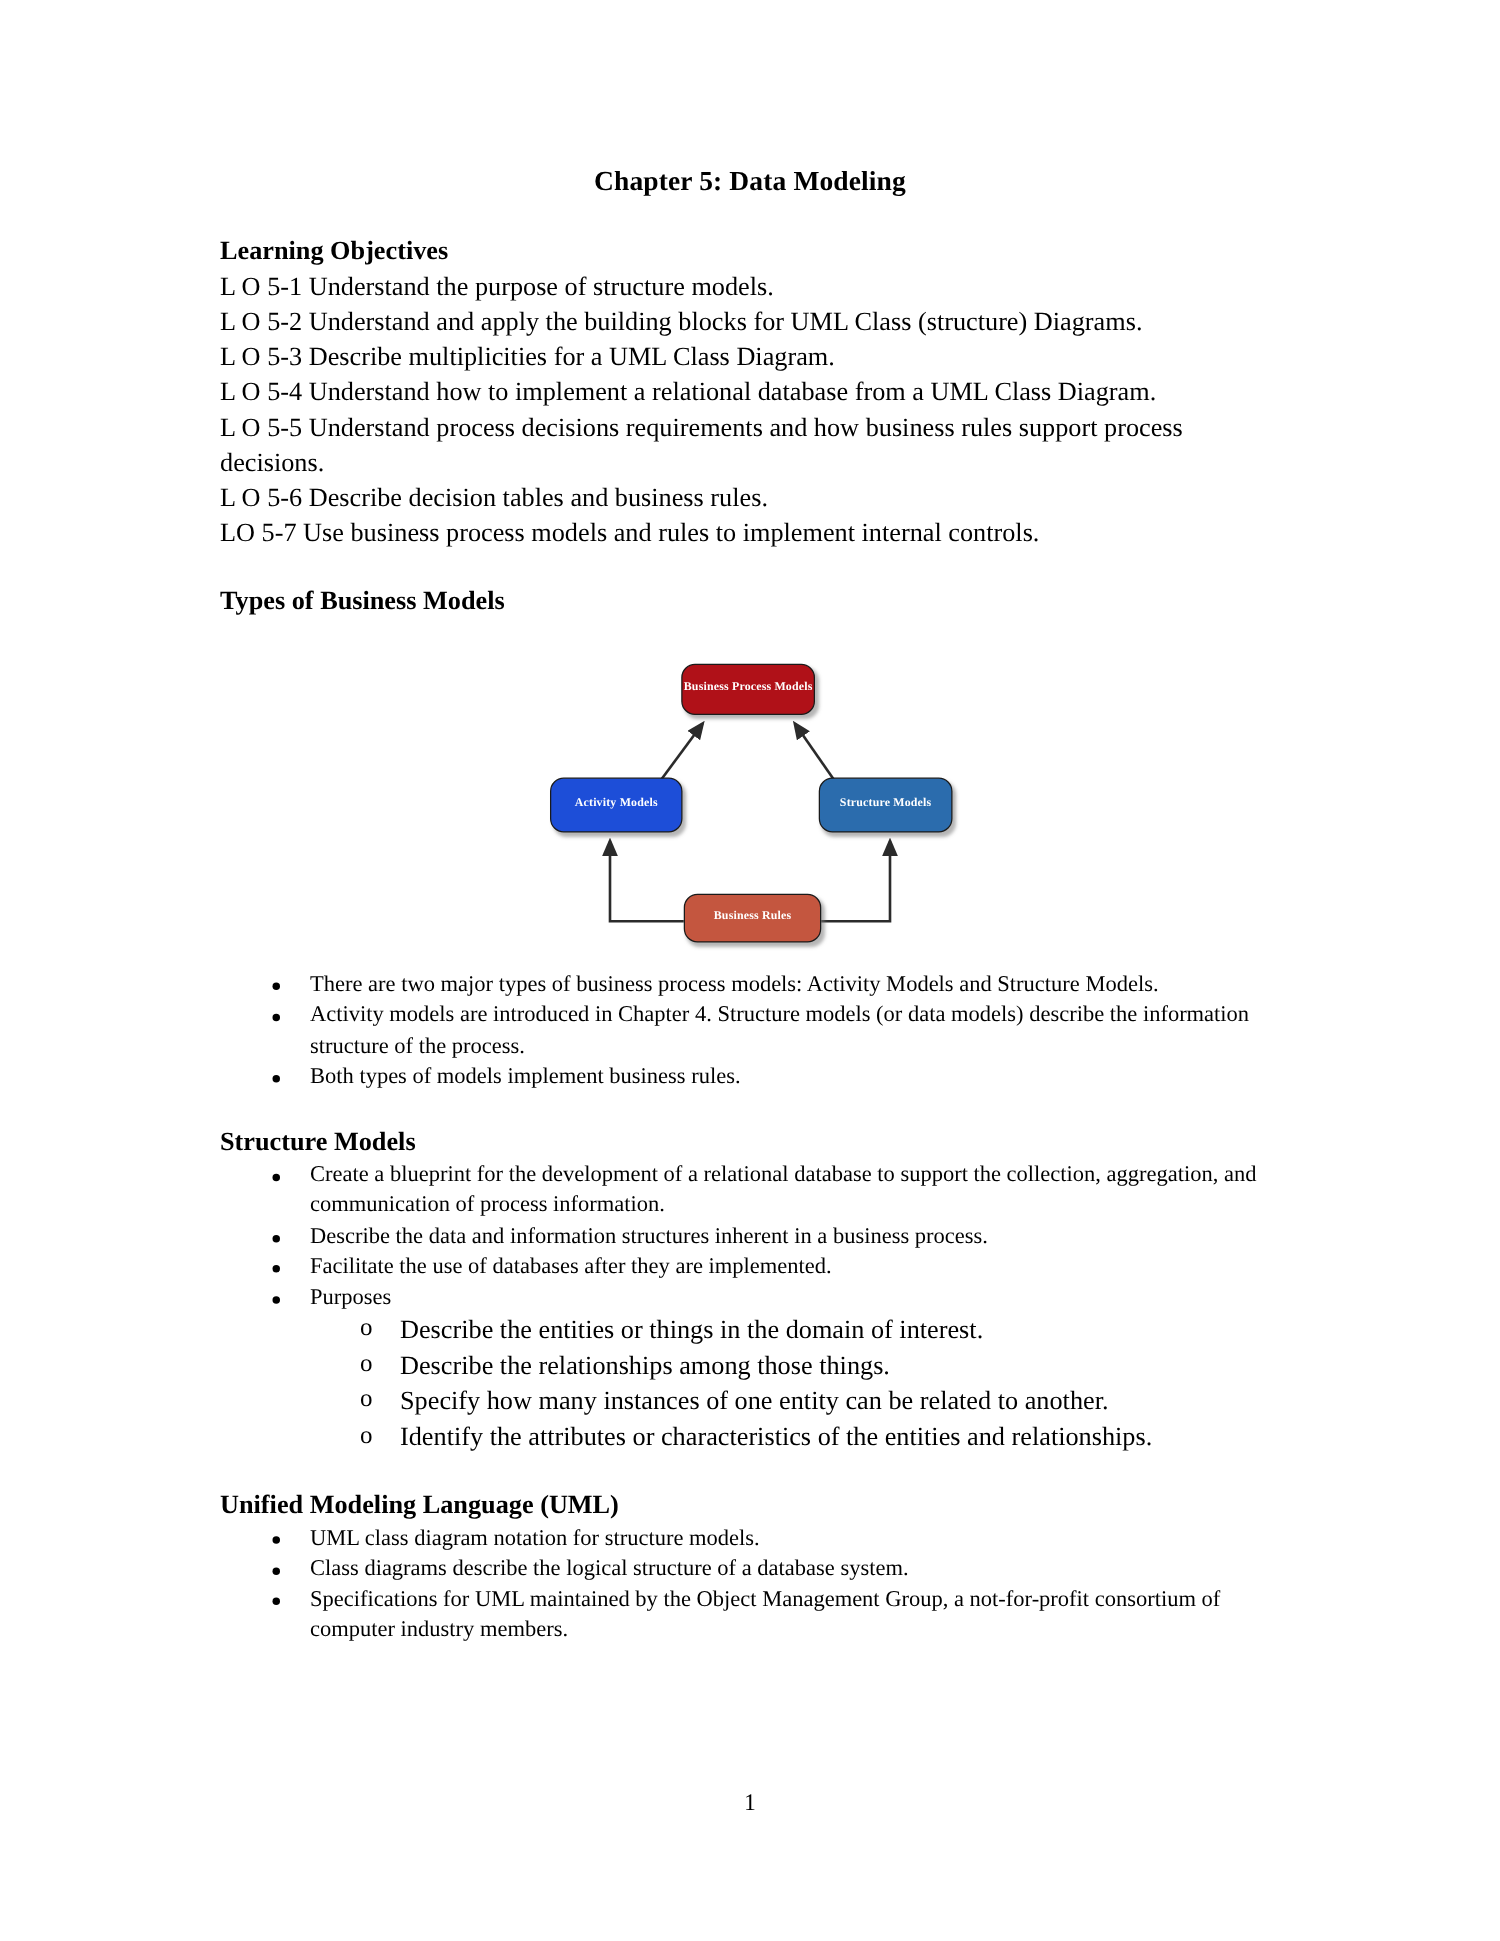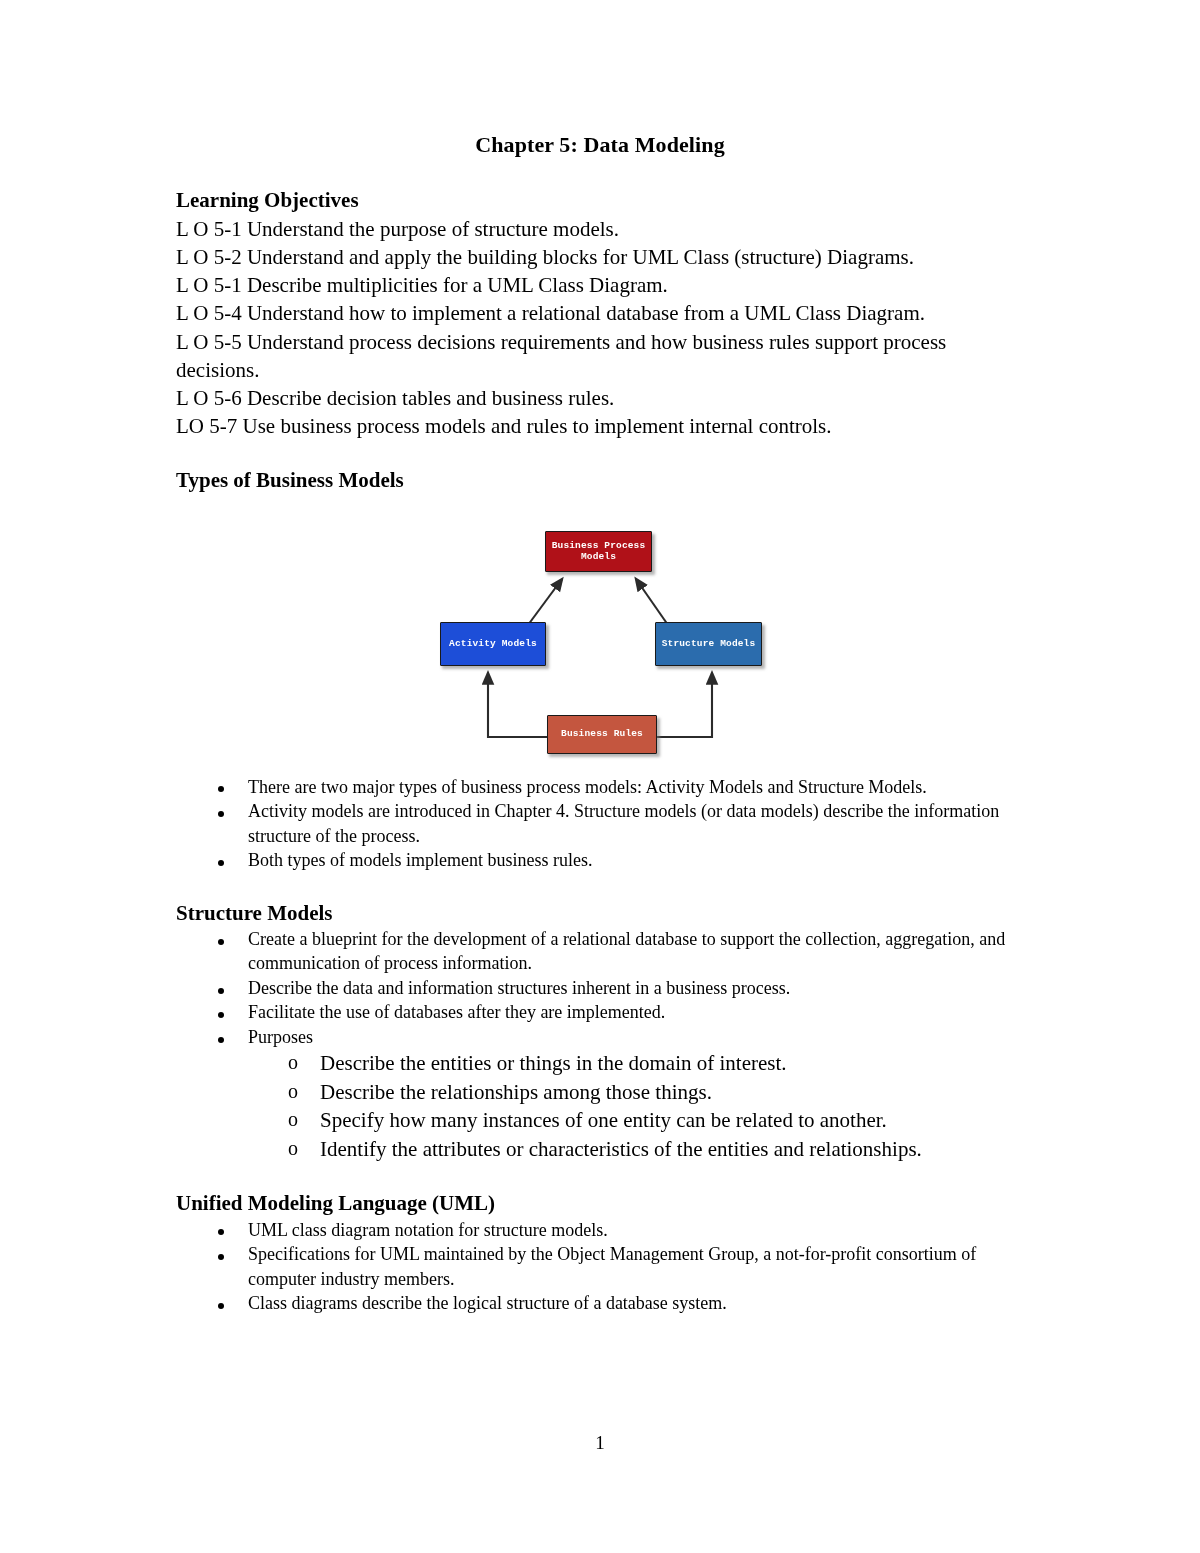--- a/index.html
+++ b/index.html
@@ -123,26 +123,26 @@
     width: 352px;
     height: 258px;
   }
   .node {
     position: absolute;
     display: flex;
     align-items: center;
     justify-content: center;
     text-align: center;
     color: #ffffff;
-    font-family: Liberation Mono, monospace;
+    font-family: Liberation Serif, serif;
     font-weight: bold;
     font-size: 9.5px;
     line-height: 1.22;
     letter-spacing: 0.15px;
-    border-radius: 1px;
+    border-radius: 11px;
     border: 1.6px solid #1a1a1a;
     box-shadow: 2.5px 3px 3px rgba(120,120,120,0.55);
     box-sizing: border-box;
     z-index: 3;
   }
   .node-bpm {
     left: 125px; top: 14px;
     width: 107px; height: 41px;
   }
   .node-am {
@@ -172,21 +172,21 @@
 <body>
 
 <div class="page">
   <div class="content">
 
     <div class="doc-title">Chapter 5: Data Modeling</div>
 
     <div class="section-heading">Learning Objectives</div>
     <div class="plain-line">L O 5-1 Understand the purpose of structure models.</div>
     <div class="plain-line">L O 5-2 Understand and apply the building blocks for UML Class (structure) Diagrams.</div>
-    <div class="plain-line">L O 5-1 Describe multiplicities for a UML Class Diagram.</div>
+    <div class="plain-line">L O 5-3 Describe multiplicities for a UML Class Diagram.</div>
     <div class="plain-line">L O 5-4 Understand how to implement a relational database from a UML Class Diagram.</div>
     <div class="plain-line">L O 5-5 Understand process decisions requirements and how business rules support process decisions.</div>
     <div class="plain-line">L O 5-6 Describe decision tables and business rules.</div>
     <div class="plain-line">LO 5-7 Use business process models and rules to implement internal controls.</div>
 
     <div class="spacer-line"></div>
 
     <div class="section-heading">Types of Business Models</div>
 
     <div class="diagram-wrap">
@@ -288,24 +288,24 @@
 
     <div class="section-heading">Unified Modeling Language (UML)</div>
 
     <ul class="bullets">
       <li>
         <span class="marker"><span class="bullet-dot"></span></span>
         <span>UML class diagram notation for structure models.</span>
       </li>
       <li>
         <span class="marker"><span class="bullet-dot"></span></span>
+        <span>Class diagrams describe the logical structure of a database system.</span>
+      </li>
+      <li>
+        <span class="marker"><span class="bullet-dot"></span></span>
         <span>Specifications for UML maintained by the Object Management Group, a not-for-profit consortium of computer industry members.</span>
-      </li>
-      <li>
-        <span class="marker"><span class="bullet-dot"></span></span>
-        <span>Class diagrams describe the logical structure of a database system.</span>
       </li>
     </ul>
 
   </div>
 
   <div class="page-number">1</div>
 </div>
 
 </body></html>

